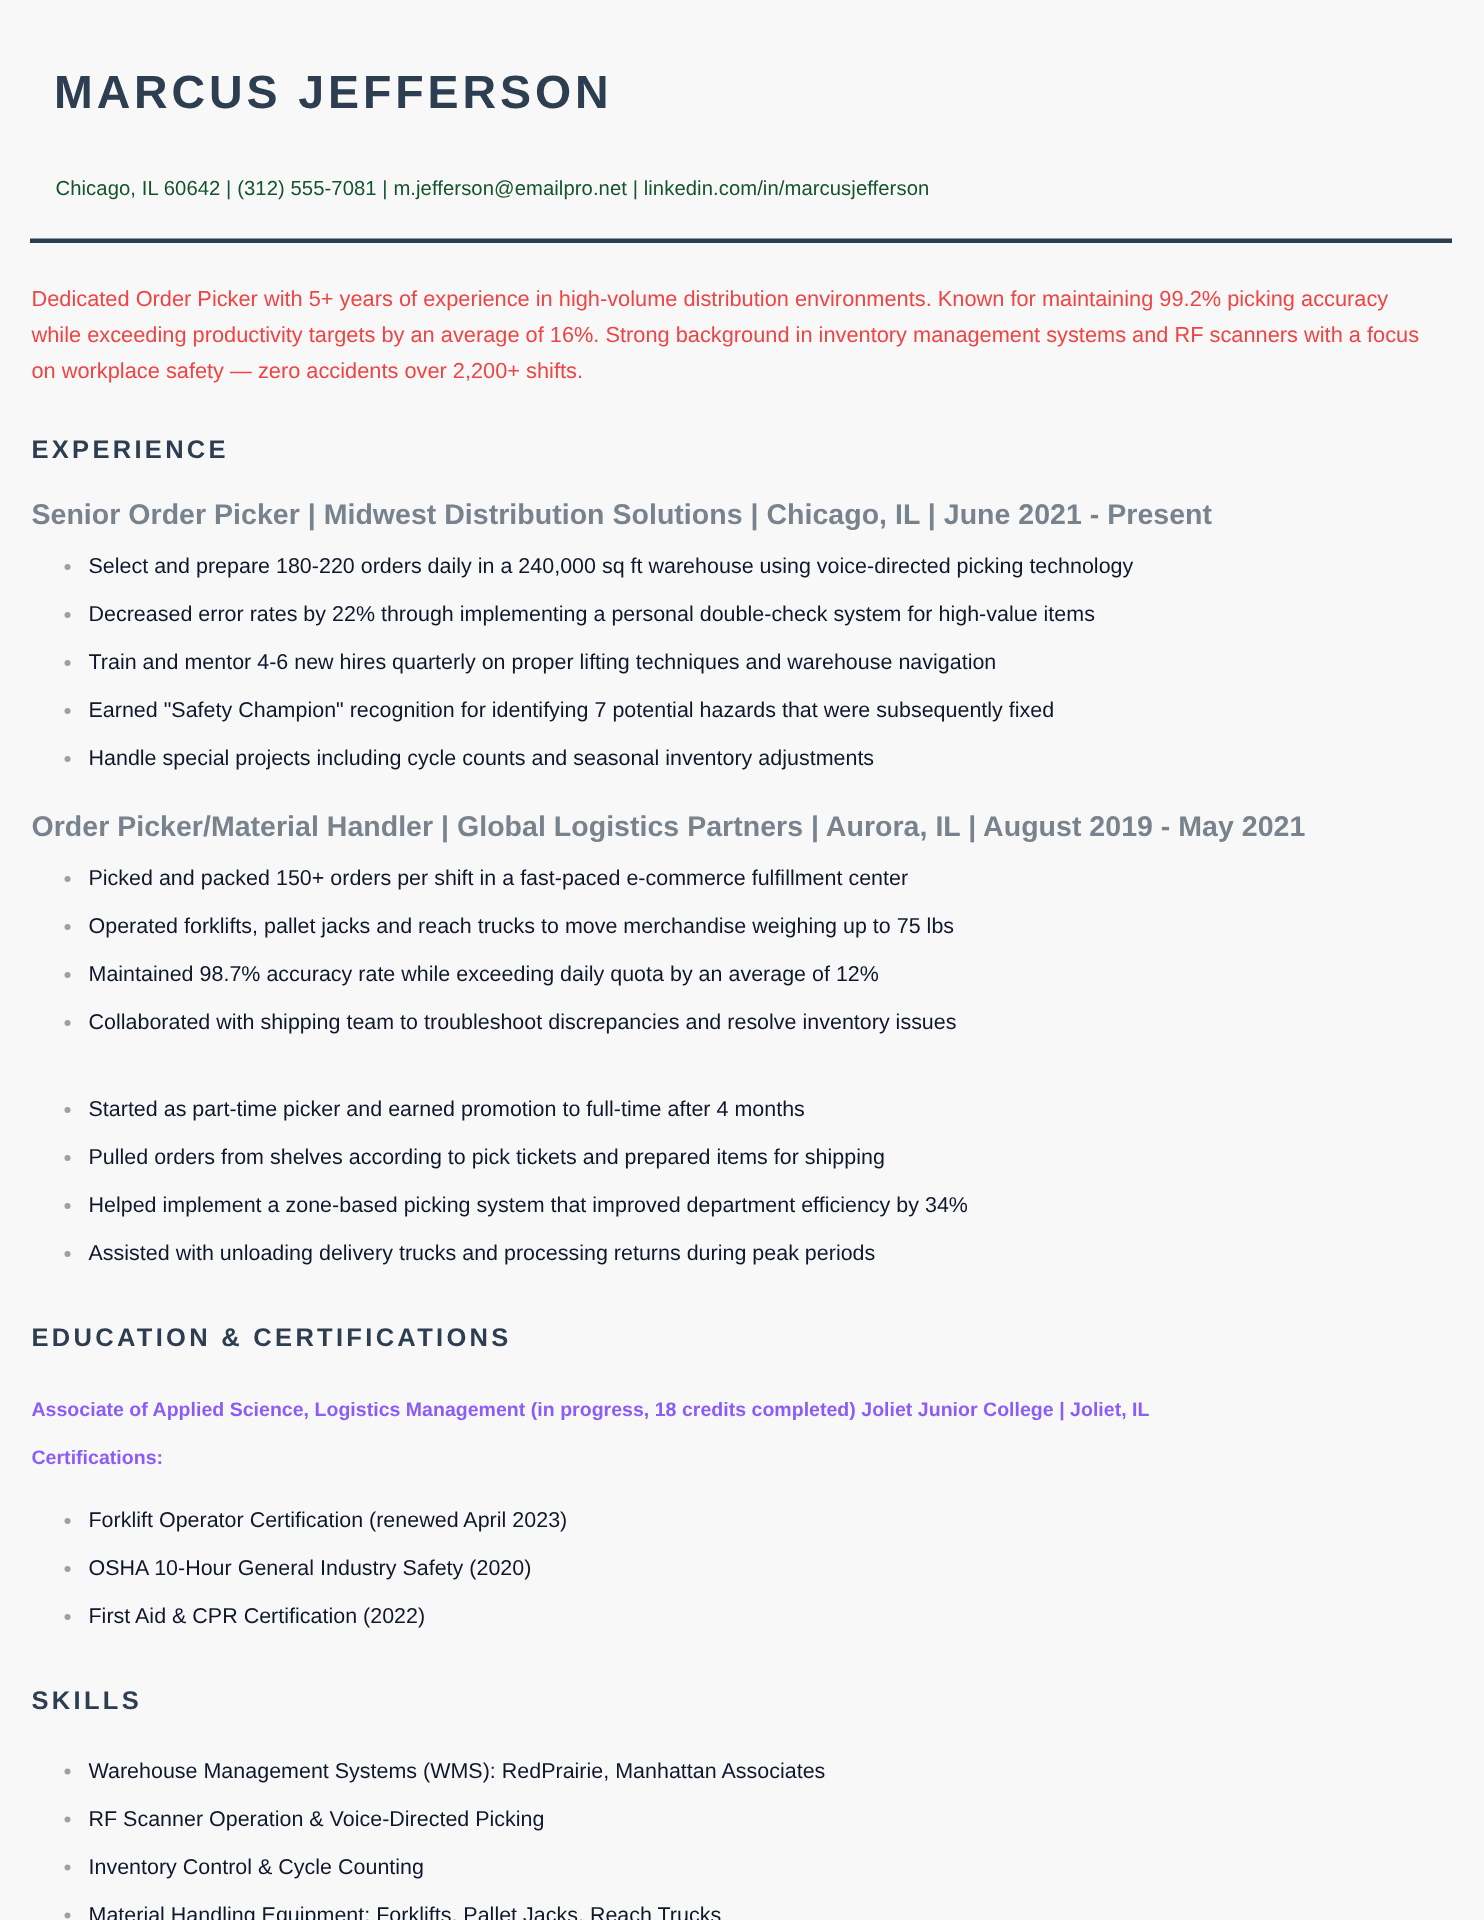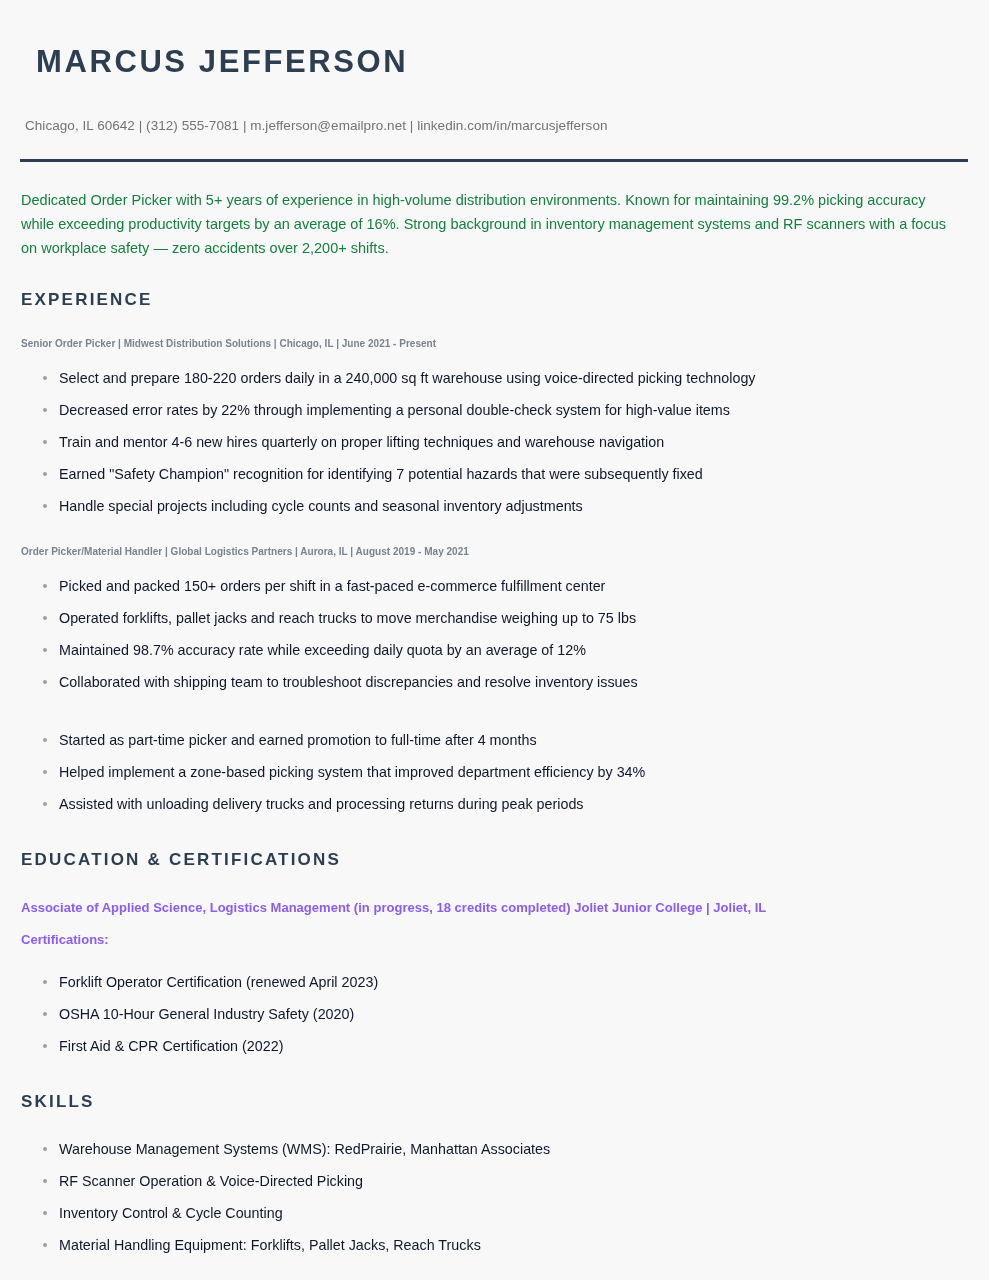--- a/index.html
+++ b/index.html
@@ -26,38 +26,38 @@
     font-size: 31px;
     font-weight: bold;
     letter-spacing: 2.6px;
     color: #2c3e50;
     margin: 16px;
     padding: 7px 0 0 0;
     line-height: 1.25;
   }
   .contact {
     font-size: 13.5px;
-    color: #737373;
-    margin: 4px;
+    color: #14532d;
+    margin: 16px;
     padding: 19px 0 0 1px;
     line-height: 1.3;
     letter-spacing: 0.05px;
   }
   .header-rule {
     height: 3px;
     background: #2c3e50;
     margin: 25px 0 0 0;
     width: 948px;
   }
 
   
   .summary {
     font-size: 14.5px;
     line-height: 24px;
-    color: #15803d;
+    color: #ef4444;
     margin: 0;
     padding: 26px 16px 0 1px;
     letter-spacing: 0.01px;
   }
 
   
   .section {
     padding-top: 30px;
   }
   .section-title {
@@ -69,21 +69,21 @@
     padding: 0 0 0 1px;
     line-height: 1.2;
   }
   .job {
     padding-top: 19px;
   }
   .job:first-of-type {
     padding-top: 22px;
   }
   .job-heading {
-    font-size: 10px;
+    font-size: 19px;
     font-weight: bold;
     color: #79838d;
     line-height: 22px;
     margin: 0;
     padding: 0 0 0 1px;
     letter-spacing: 0.02px;
   }
 
   ul.bullets {
     list-style: none;
@@ -167,20 +167,21 @@
         <li>Picked and packed 150+ orders per shift in a fast-paced e-commerce fulfillment center</li>
         <li>Operated forklifts, pallet jacks and reach trucks to move merchandise weighing up to 75 lbs</li>
         <li>Maintained 98.7% accuracy rate while exceeding daily quota by an average of 12%</li>
         <li>Collaborated with shipping team to troubleshoot discrepancies and resolve inventory issues</li>
       </ul>
     </div>
 
     <div class="job">
       <ul class="bullets">
         <li>Started as part-time picker and earned promotion to full-time after 4 months</li>
+        <li>Pulled orders from shelves according to pick tickets and prepared items for shipping</li>
         <li>Helped implement a zone-based picking system that improved department efficiency by 34%</li>
         <li>Assisted with unloading delivery trucks and processing returns during peak periods</li>
       </ul>
     </div>
   </section>
 
   <section class="section">
     <h2 class="section-title">EDUCATION &amp; CERTIFICATIONS</h2>
     <div class="edu-block">
       <div class="edu-line">Associate of Applied Science, Logistics Management (in progress, 18 credits completed) Joliet Junior College | Joliet, IL</div>

